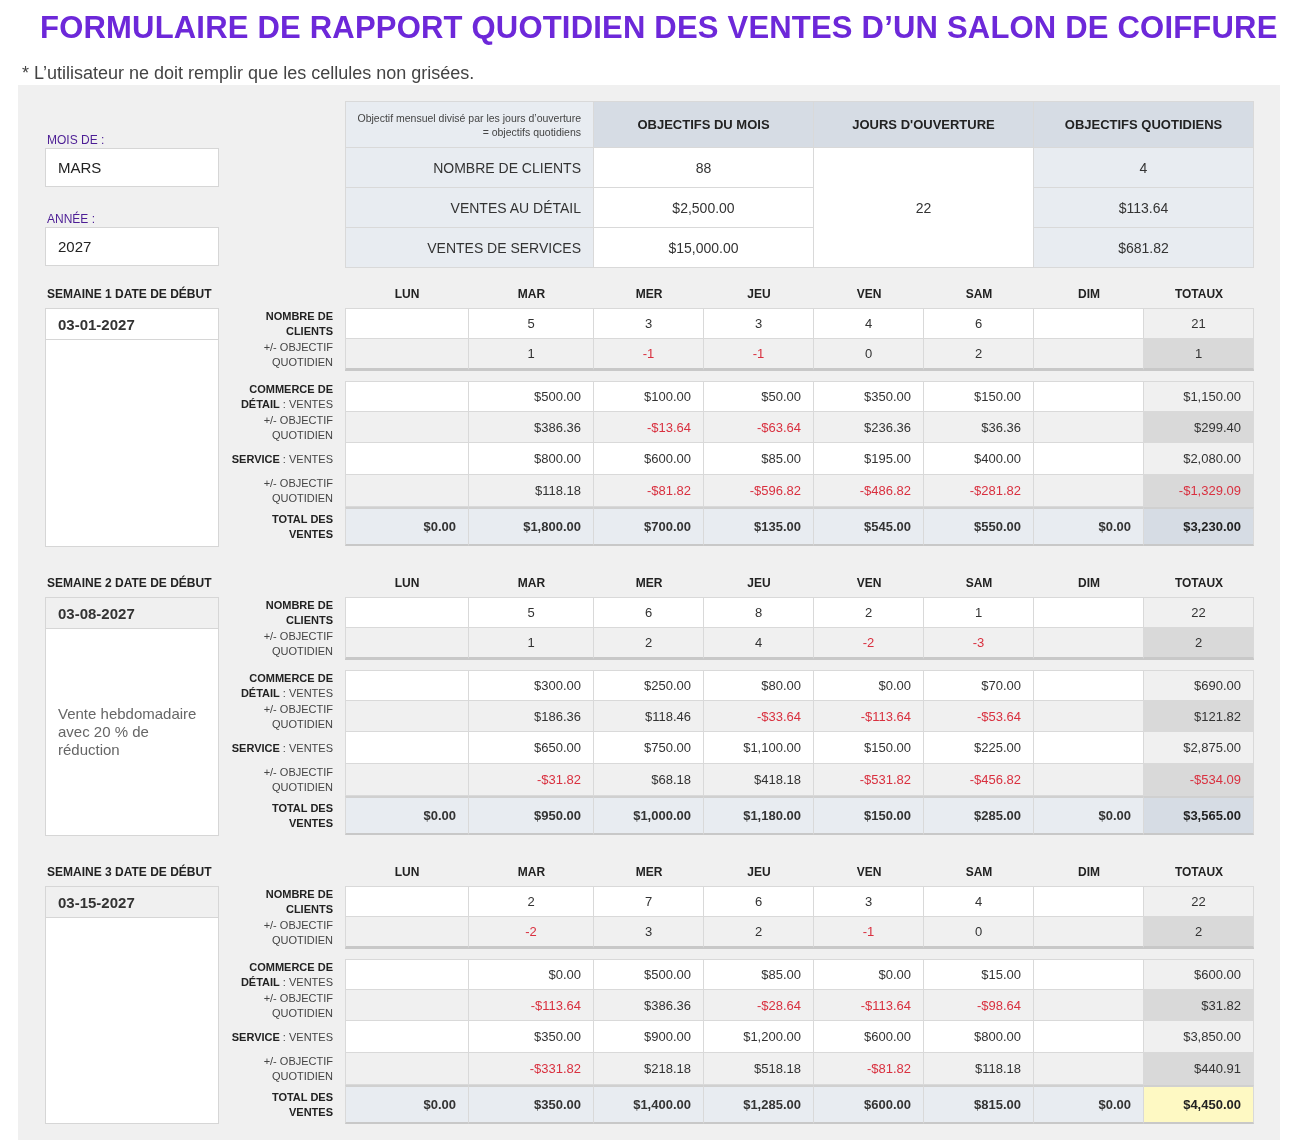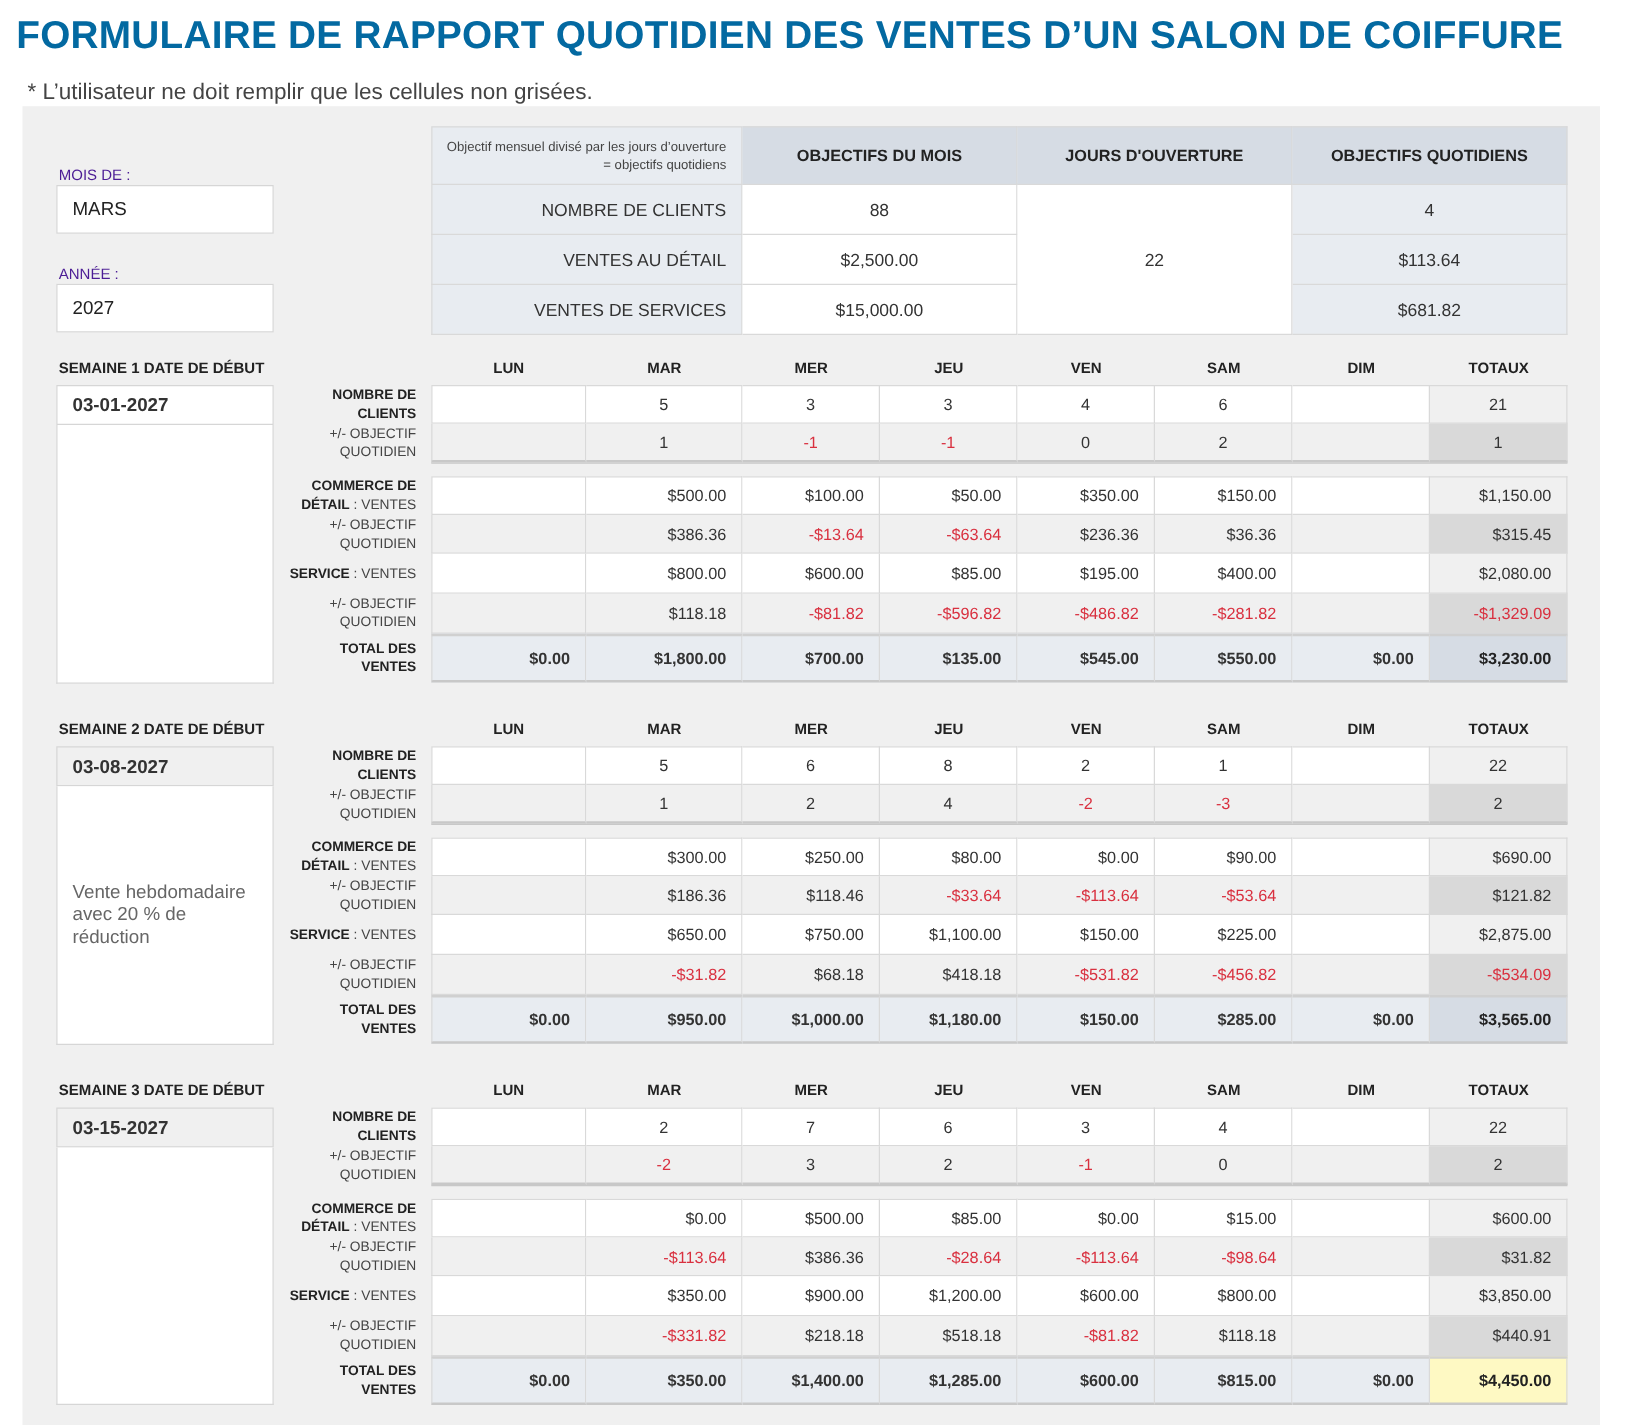--- a/index.html
+++ b/index.html
@@ -1,17 +1,17 @@
 <!DOCTYPE html>
 <html><head>
 <meta charset="utf-8">
 <style>
   * { box-sizing: border-box; margin: 0; padding: 0; }
   body { width: 1300px; height: 1141px; background: #ffffff; font-family: "Liberation Sans", sans-serif; color: #333; position: relative; overflow: hidden; }
-  .title { position: absolute; left: 13px; top: 10px; font-size: 31px; font-weight: bold; color: #0369a1; letter-spacing: 0.2px; white-space: nowrap; }
+  .title { position: absolute; left: 40px; top: 10px; font-size: 31px; font-weight: bold; color: #6d28d9; letter-spacing: 0.2px; white-space: nowrap; }
   .note { position: absolute; left: 22px; top: 63px; font-size: 18px; color: #444; }
   .panel { position: absolute; left: 18px; top: 85px; width: 1262px; height: 1055px; background: #f0f0f0; }
   .abs { position: absolute; }
   .lbl-small { font-size: 12px; color: #4c1d95; }
   .inputbox { position: absolute; background: #fff; border: 1px solid #d6d6d6; font-size: 15px; color: #222; padding-left: 12px; display: flex; align-items: center; }
   .cell { position: absolute; display: flex; align-items: center; font-size: 13px; color: #333; border-right: 1px solid #d9d9d9; border-bottom: 1px solid #d9d9d9; }
   .hdr { background: #d6dce4; font-weight: bold; color: #222; justify-content: center; font-size: 13px; }
   .lightblue { background: #e8ecf1; }
   .white { background: #fff; }
   .grey { background: #f0f0f0; }
@@ -103,21 +103,21 @@
     <div class="cell white right" style="left: 1034px; top: 381px; width: 110px; height: 31px; border-top: 1px solid rgb(217, 217, 217);"></div>
     <div class="cell grey right" style="left: 1144px; top: 381px; width: 110px; height: 31px; border-top: 1px solid rgb(217, 217, 217);">$1,150.00</div>
     <div class="rowlbl" style="left: 225px; top: 412px; width: 108px; height: 31px; display: flex; flex-direction: column; justify-content: center; align-items: flex-end;">+/- OBJECTIF QUOTIDIEN</div>
     <div class="cell grey right" style="left: 345px; top: 412px; width: 124px; height: 31px; border-left: 1px solid rgb(217, 217, 217);"></div>
     <div class="cell grey right" style="left: 469px; top: 412px; width: 125px; height: 31px;">$386.36</div>
     <div class="cell grey right neg" style="left: 594px; top: 412px; width: 110px; height: 31px;">-$13.64</div>
     <div class="cell grey right neg" style="left: 704px; top: 412px; width: 110px; height: 31px;">-$63.64</div>
     <div class="cell grey right" style="left: 814px; top: 412px; width: 110px; height: 31px;">$236.36</div>
     <div class="cell grey right" style="left: 924px; top: 412px; width: 110px; height: 31px;">$36.36</div>
     <div class="cell grey right" style="left: 1034px; top: 412px; width: 110px; height: 31px;"></div>
-    <div class="cell dgrey right" style="left: 1144px; top: 412px; width: 110px; height: 31px;">$315.45</div>
+    <div class="cell dgrey right" style="left: 1144px; top: 412px; width: 110px; height: 31px;">$299.40</div>
     <div class="rowlbl" style="left: 225px; top: 443px; width: 108px; height: 32px; display: flex; flex-direction: column; justify-content: center; align-items: flex-end;">
       <span><b>SERVICE</b><span> : VENTES</span></span>
     </div>
     <div class="cell white right" style="left: 345px; top: 443px; width: 124px; height: 32px; border-left: 1px solid rgb(217, 217, 217);"></div>
     <div class="cell white right" style="left: 469px; top: 443px; width: 125px; height: 32px;">$800.00</div>
     <div class="cell white right" style="left: 594px; top: 443px; width: 110px; height: 32px;">$600.00</div>
     <div class="cell white right" style="left: 704px; top: 443px; width: 110px; height: 32px;">$85.00</div>
     <div class="cell white right" style="left: 814px; top: 443px; width: 110px; height: 32px;">$195.00</div>
     <div class="cell white right" style="left: 924px; top: 443px; width: 110px; height: 32px;">$400.00</div>
     <div class="cell white right" style="left: 1034px; top: 443px; width: 110px; height: 32px;"></div>
@@ -175,21 +175,21 @@
     <div class="cell grey center" style="left: 1034px; top: 628px; width: 110px; height: 31px; border-bottom: 2px solid rgb(200, 200, 200);"></div>
     <div class="cell dgrey center" style="left: 1144px; top: 628px; width: 110px; height: 31px; border-bottom: 2px solid rgb(200, 200, 200);">2</div>
     <div class="rowlbl" style="left: 225px; top: 670px; width: 108px; height: 31px; display: flex; flex-direction: column; justify-content: center; align-items: flex-end;">
       <span><b>COMMERCE DE DÉTAIL</b><span> : VENTES</span></span>
     </div>
     <div class="cell white right" style="left: 345px; top: 670px; width: 124px; height: 31px; border-left: 1px solid rgb(217, 217, 217); border-top: 1px solid rgb(217, 217, 217);"></div>
     <div class="cell white right" style="left: 469px; top: 670px; width: 125px; height: 31px; border-top: 1px solid rgb(217, 217, 217);">$300.00</div>
     <div class="cell white right" style="left: 594px; top: 670px; width: 110px; height: 31px; border-top: 1px solid rgb(217, 217, 217);">$250.00</div>
     <div class="cell white right" style="left: 704px; top: 670px; width: 110px; height: 31px; border-top: 1px solid rgb(217, 217, 217);">$80.00</div>
     <div class="cell white right" style="left: 814px; top: 670px; width: 110px; height: 31px; border-top: 1px solid rgb(217, 217, 217);">$0.00</div>
-    <div class="cell white right" style="left: 924px; top: 670px; width: 110px; height: 31px; border-top: 1px solid rgb(217, 217, 217);">$90.00</div>
+    <div class="cell white right" style="left: 924px; top: 670px; width: 110px; height: 31px; border-top: 1px solid rgb(217, 217, 217);">$70.00</div>
     <div class="cell white right" style="left: 1034px; top: 670px; width: 110px; height: 31px; border-top: 1px solid rgb(217, 217, 217);"></div>
     <div class="cell grey right" style="left: 1144px; top: 670px; width: 110px; height: 31px; border-top: 1px solid rgb(217, 217, 217);">$690.00</div>
     <div class="rowlbl" style="left: 225px; top: 701px; width: 108px; height: 31px; display: flex; flex-direction: column; justify-content: center; align-items: flex-end;">+/- OBJECTIF QUOTIDIEN</div>
     <div class="cell grey right" style="left: 345px; top: 701px; width: 124px; height: 31px; border-left: 1px solid rgb(217, 217, 217);"></div>
     <div class="cell grey right" style="left: 469px; top: 701px; width: 125px; height: 31px;">$186.36</div>
     <div class="cell grey right" style="left: 594px; top: 701px; width: 110px; height: 31px;">$118.46</div>
     <div class="cell grey right neg" style="left: 704px; top: 701px; width: 110px; height: 31px;">-$33.64</div>
     <div class="cell grey right neg" style="left: 814px; top: 701px; width: 110px; height: 31px;">-$113.64</div>
     <div class="cell grey right neg" style="left: 924px; top: 701px; width: 110px; height: 31px;">-$53.64</div>
     <div class="cell grey right" style="left: 1034px; top: 701px; width: 110px; height: 31px;"></div>

